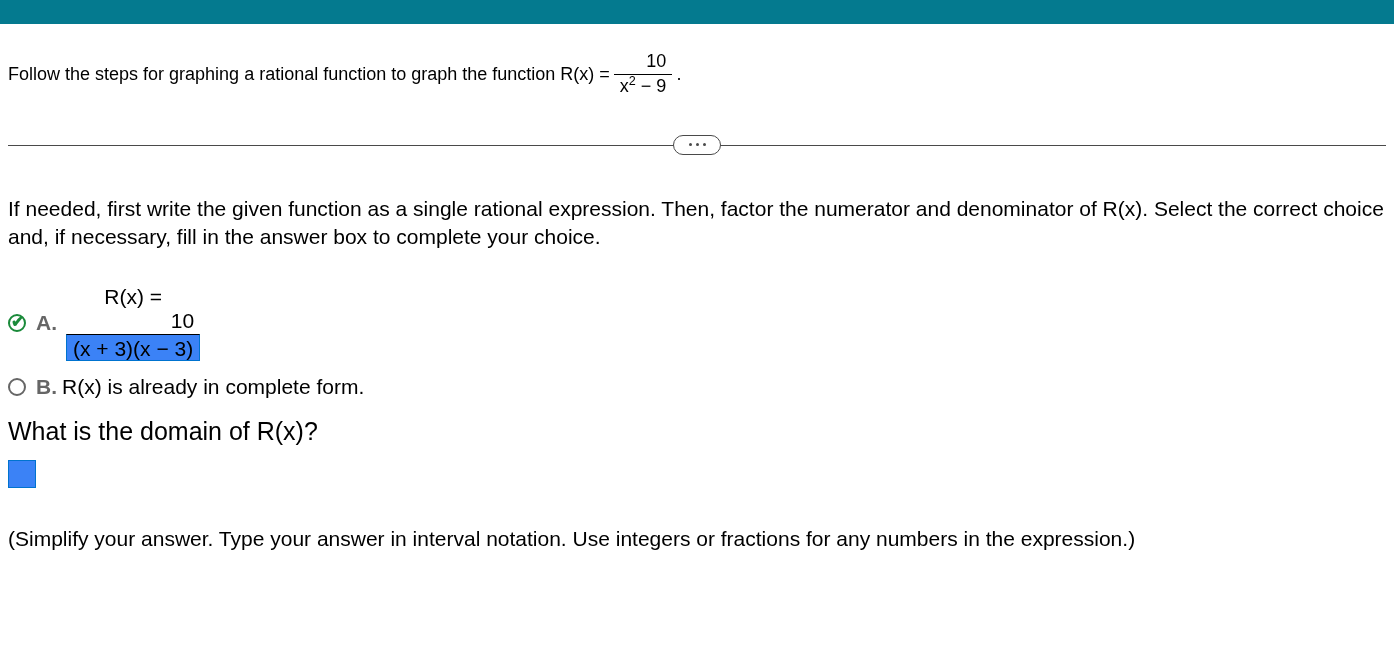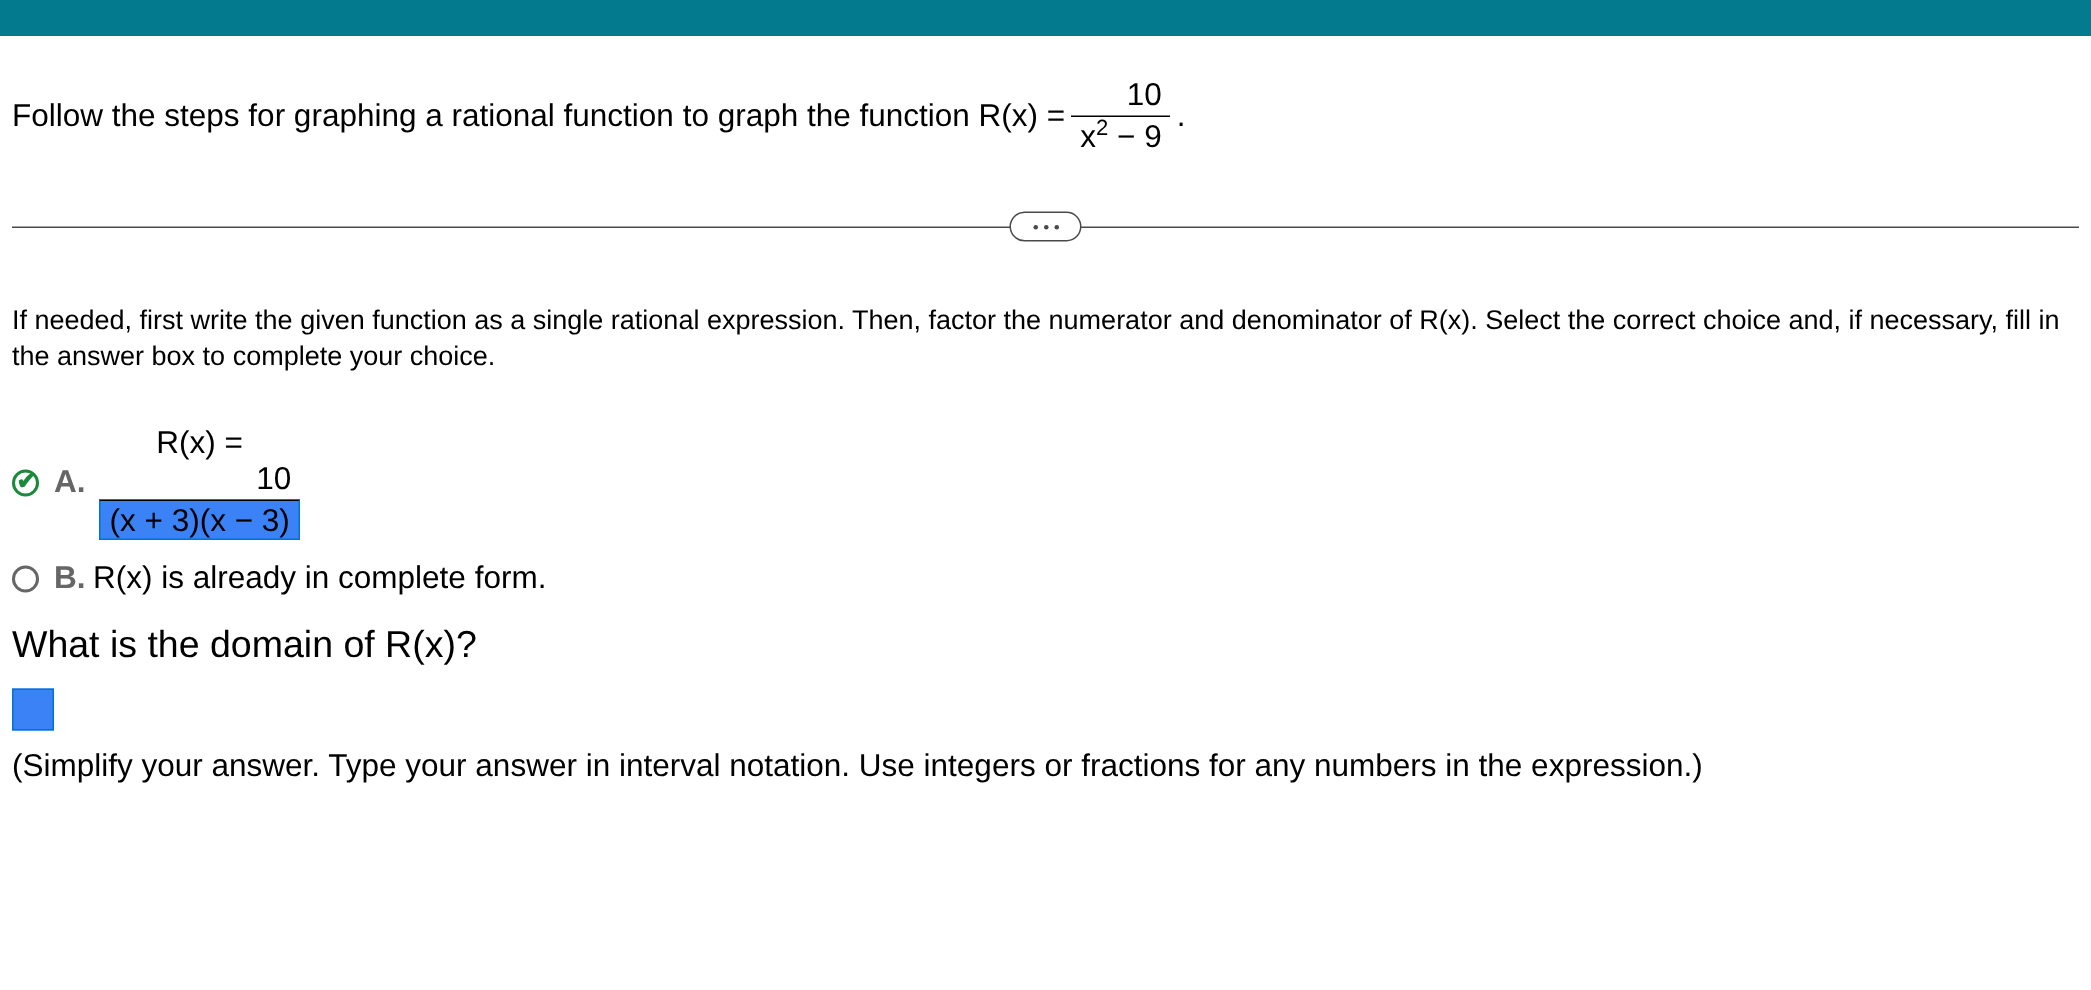--- a/index.html
+++ b/index.html
@@ -13,21 +13,21 @@
   .top-bar {
     background: #047a8f;
     height: 24px;
     width: 100%;
   }
   .content { padding: 0 8px; }
   .question-stem {
     display: flex;
     align-items: center;
     padding: 28px 0 28px 0;
-    font-size: 21px;
+    font-size: 18px;
   }
   .fraction {
     display: inline-flex;
     flex-direction: column;
     align-items: flex-end;
     vertical-align: middle;
     margin: 0 4px;
     line-height: 1.1;
   }
   .fraction .num { padding: 0 6px 2px 6px; }
@@ -57,21 +57,21 @@
     border: 1px solid #4a4a4a;
     border-radius: 12px;
     background: #fff;
     display: flex;
     align-items: center;
     justify-content: center;
     cursor: pointer;
   }
   .dot { width:3px; height:3px; background:#4a4a4a; border-radius:50%; margin:0 2px; }
   .instruction {
-    font-size: 18px;
+    font-size: 21px;
     line-height: 1.35;
     margin-bottom: 34px;
   }
   .choices { padding-left: 0px; }
   .choice-row {
     display: flex;
     align-items: center;
     margin-bottom: 14px;
     font-size: 21px;
   }
@@ -116,20 +116,21 @@
     border: 1.5px solid #0073cf;
     margin-bottom: 6px;
   }
   .hint { margin-left: 10px; }
   .sub-question {
     font-size: 25px;
     margin: 18px 0 14px 0;
   }
   .final-hint {
     font-size: 21px;
+    margin-top: 28px;
   }
 </style>
 </head>
 <body>
 
 <div class="top-bar"></div>
 
 <div class="content">
 
   <div class="question-stem">

